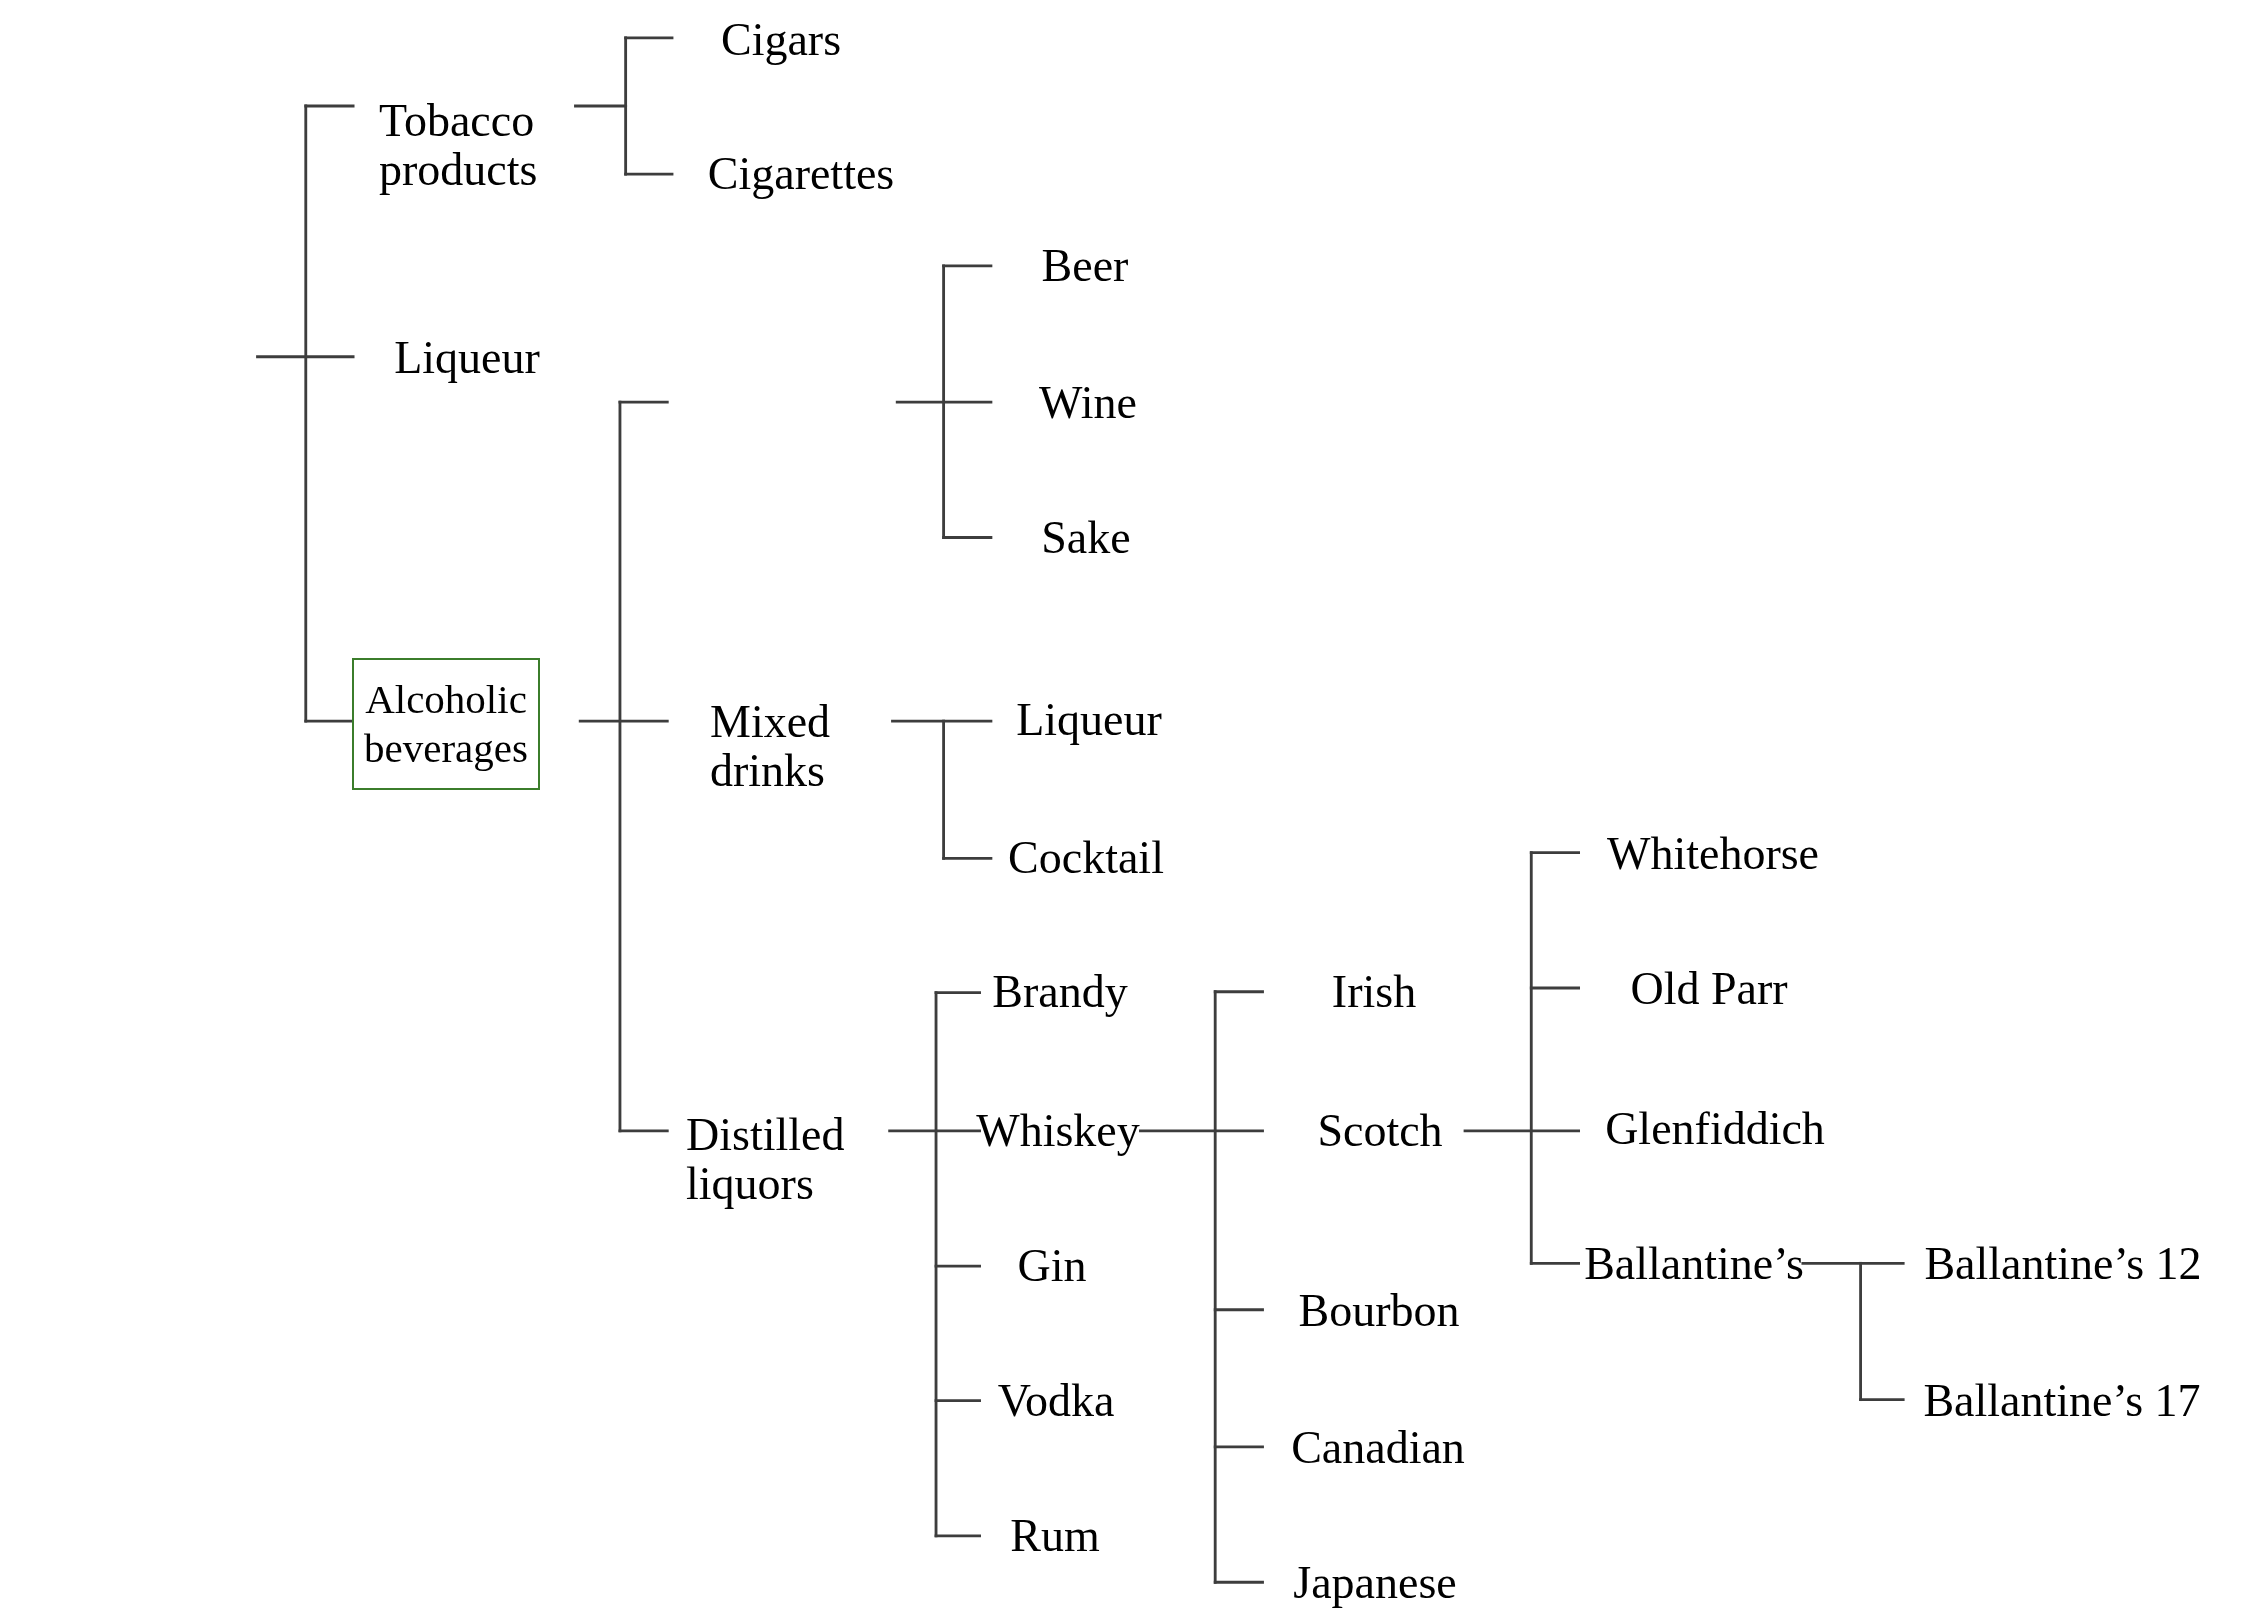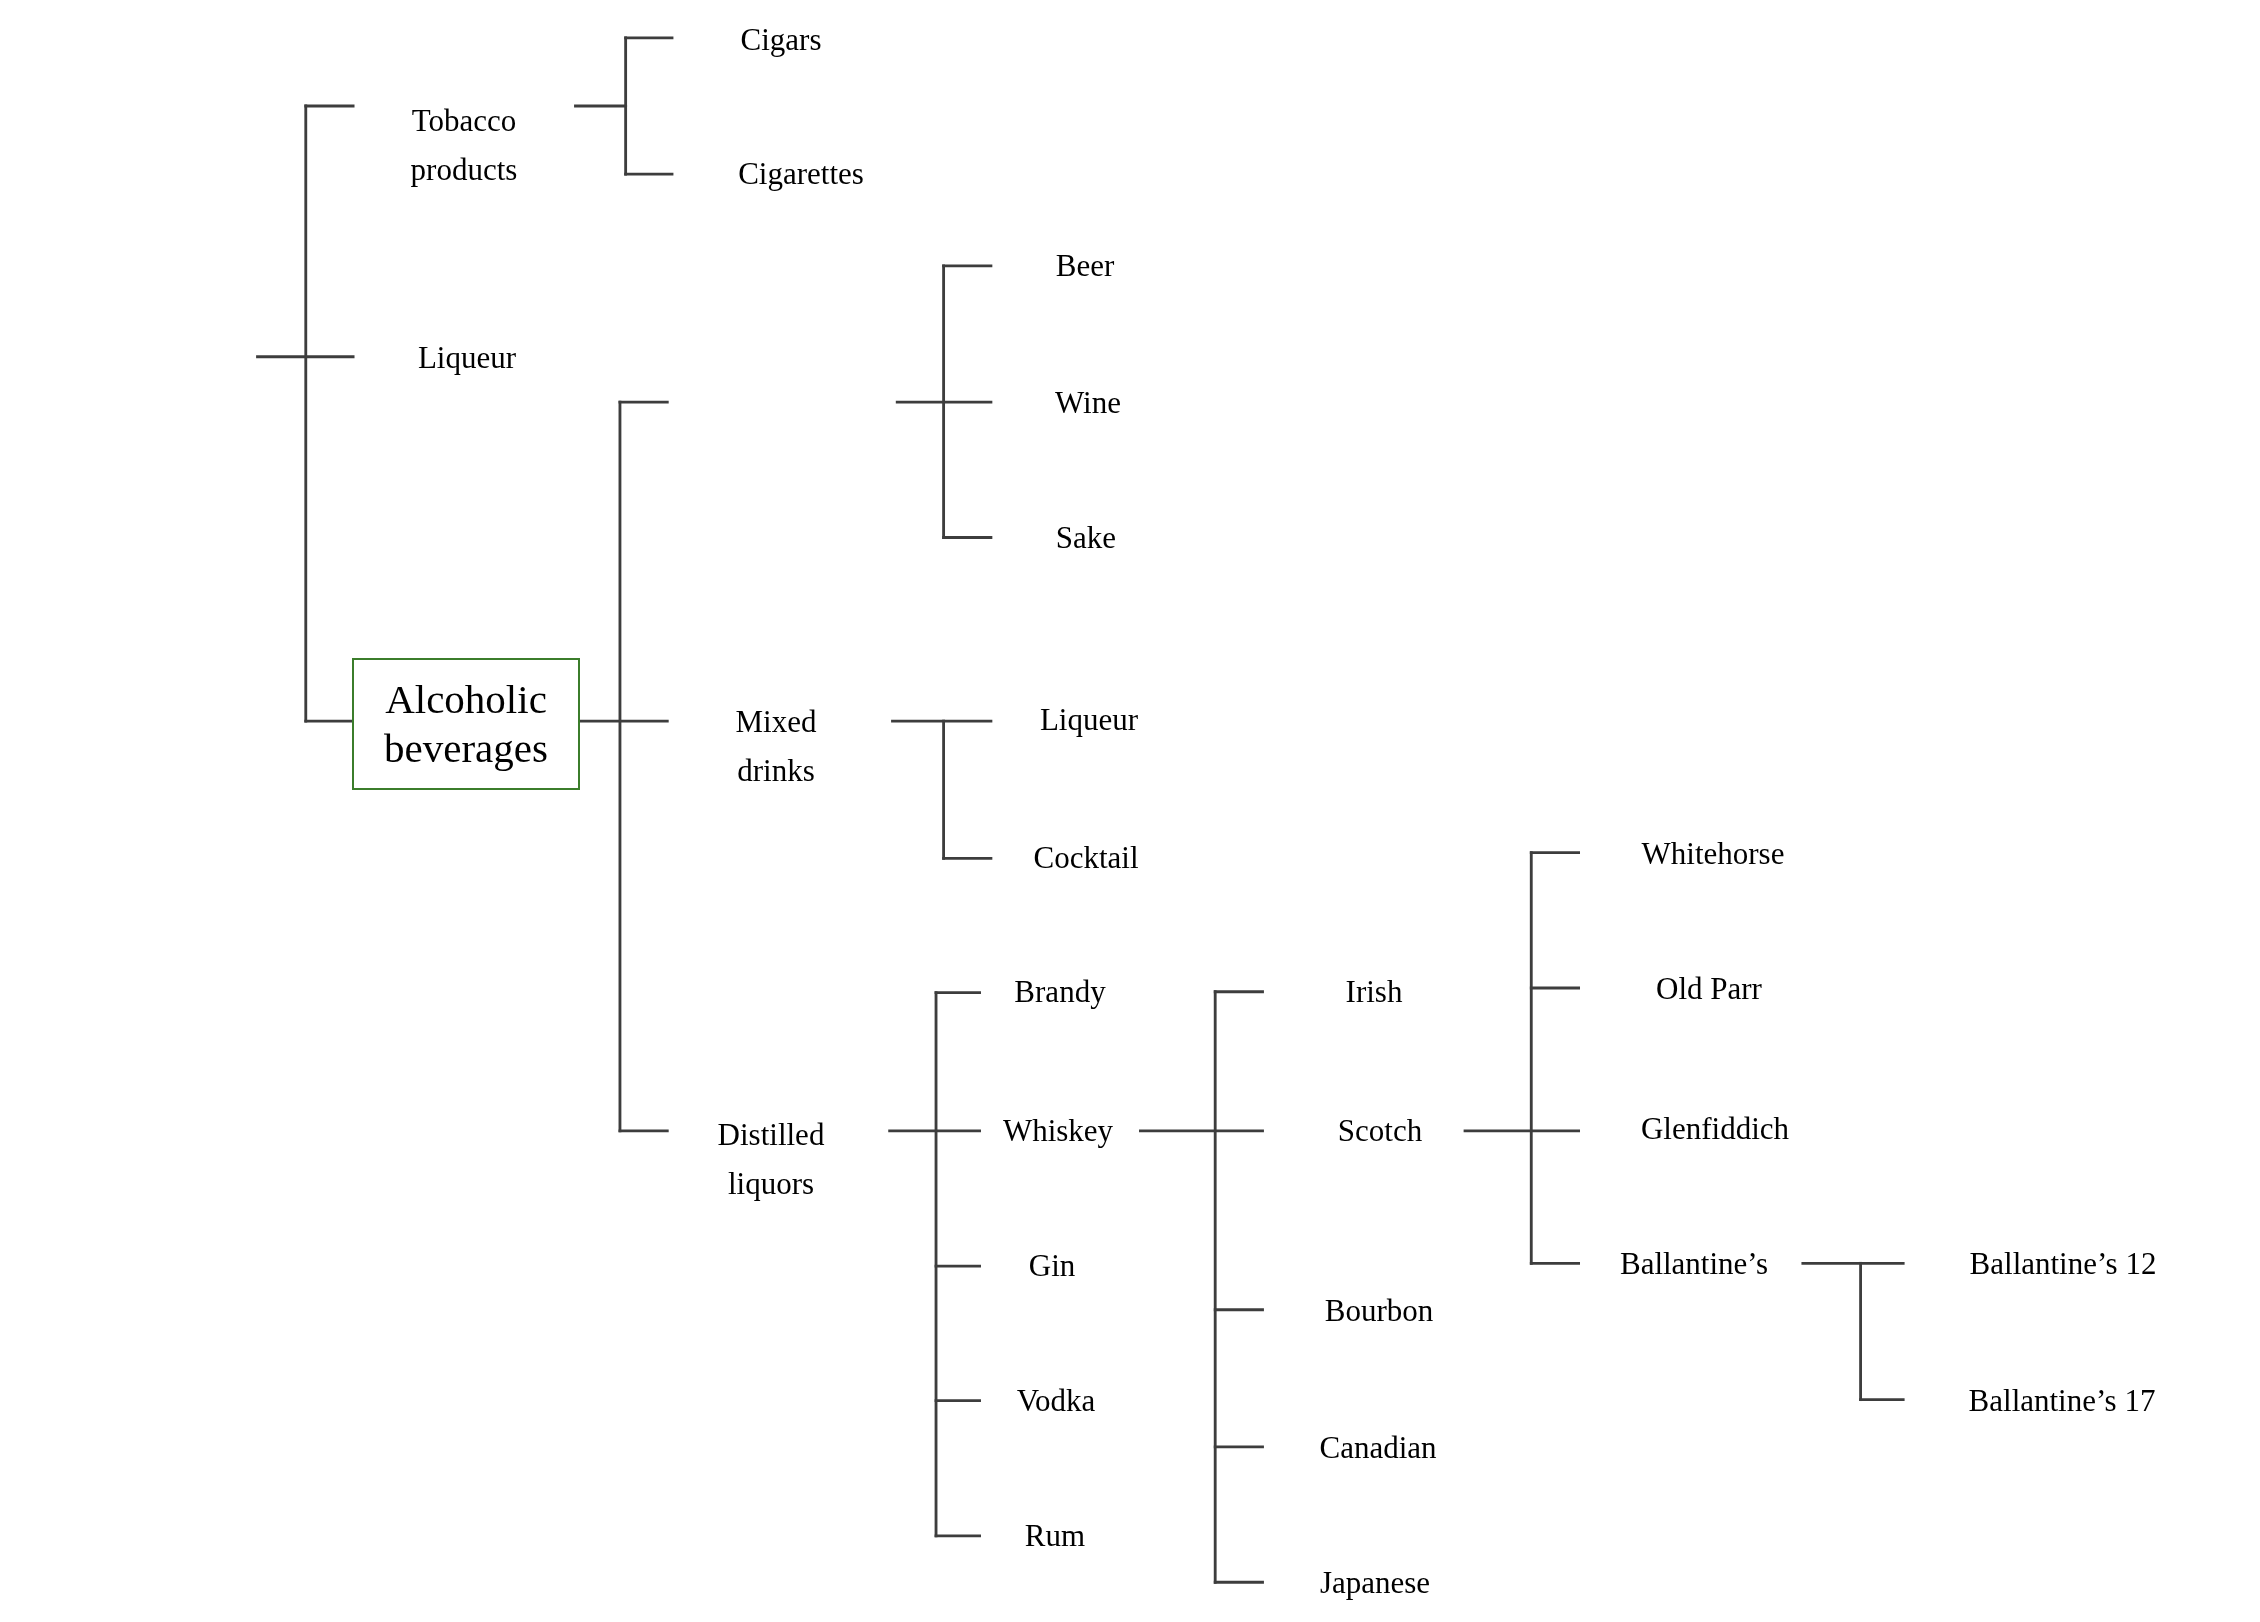--- a/index.html
+++ b/index.html
@@ -16,23 +16,22 @@
     background:var(--bg);
     font-family:"Liberation Serif","DejaVu Serif",serif;
     color:var(--text);
     overflow:hidden;
   }
   svg.edges{position:absolute;left:0;top:0;width:2261px;height:1622px;}
   svg.edges line{stroke:var(--line);stroke-width:3;stroke-linecap:square;}
   .node{
     position:absolute;
     transform:translate(-50%,-50%);
-    font-size:31px;
+    font-size:46px;
     line-height:49px;
-    text-align:center;
     white-space:nowrap;
   }
   .two-line{white-space:normal;margin-top:30px;}
   .box{
     position:absolute;
     box-sizing:border-box;
     border:2.8px solid var(--highlight);
     display:flex;
     align-items:center;
     justify-content:center;
@@ -98,21 +97,21 @@
 
     <line x1="1905" y1="1335" x2="2011" y2="1335"></line>
     <line x1="1966" y1="1335" x2="1966" y2="1479"></line>
     <line x1="1966" y1="1479" x2="2011" y2="1479"></line>
   </svg>
 
 
   <div class="node two-line" style="left:464px;top:115px;width:170px">Tobacco products</div>
   <div class="node" style="left:467px;top:357px">Liqueur</div>
 
-  <div class="box" style="left:352px;top:658px;width:228px;height:132px">
+  <div class="box" style="left:352px;top:658px;width:188px;height:132px">
     <div class="box-label" style="width:185px">Alcoholic beverages</div>
   </div>
 
   <div class="node" style="left:781px;top:39px">Cigars</div>
   <div class="node" style="left:801px;top:173px">Cigarettes</div>
 
   <div class="node two-line" style="left:776px;top:716px;width:132px">Mixed drinks</div>
   <div class="node two-line" style="left:771px;top:1129px;width:170px">Distilled liquors</div>
 
   <div class="node" style="left:1085px;top:265px">Beer</div>

